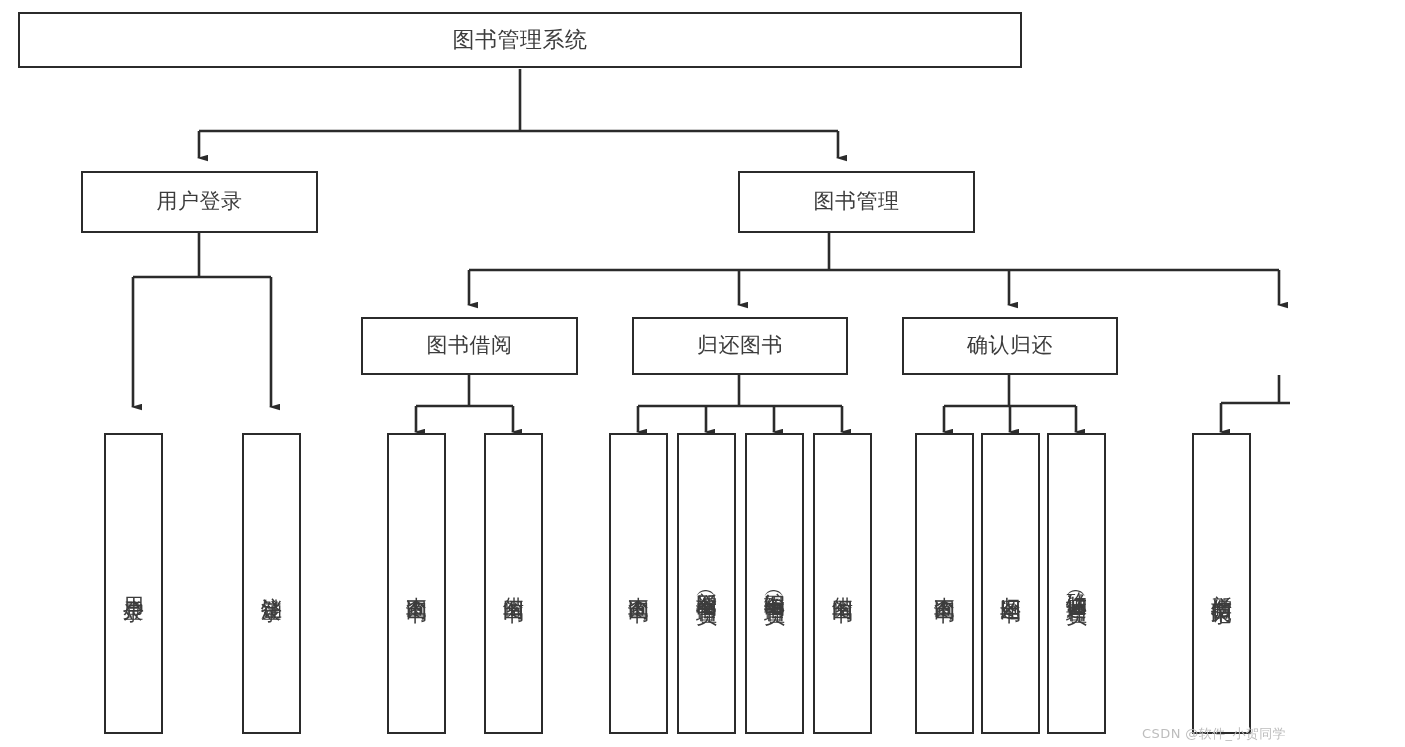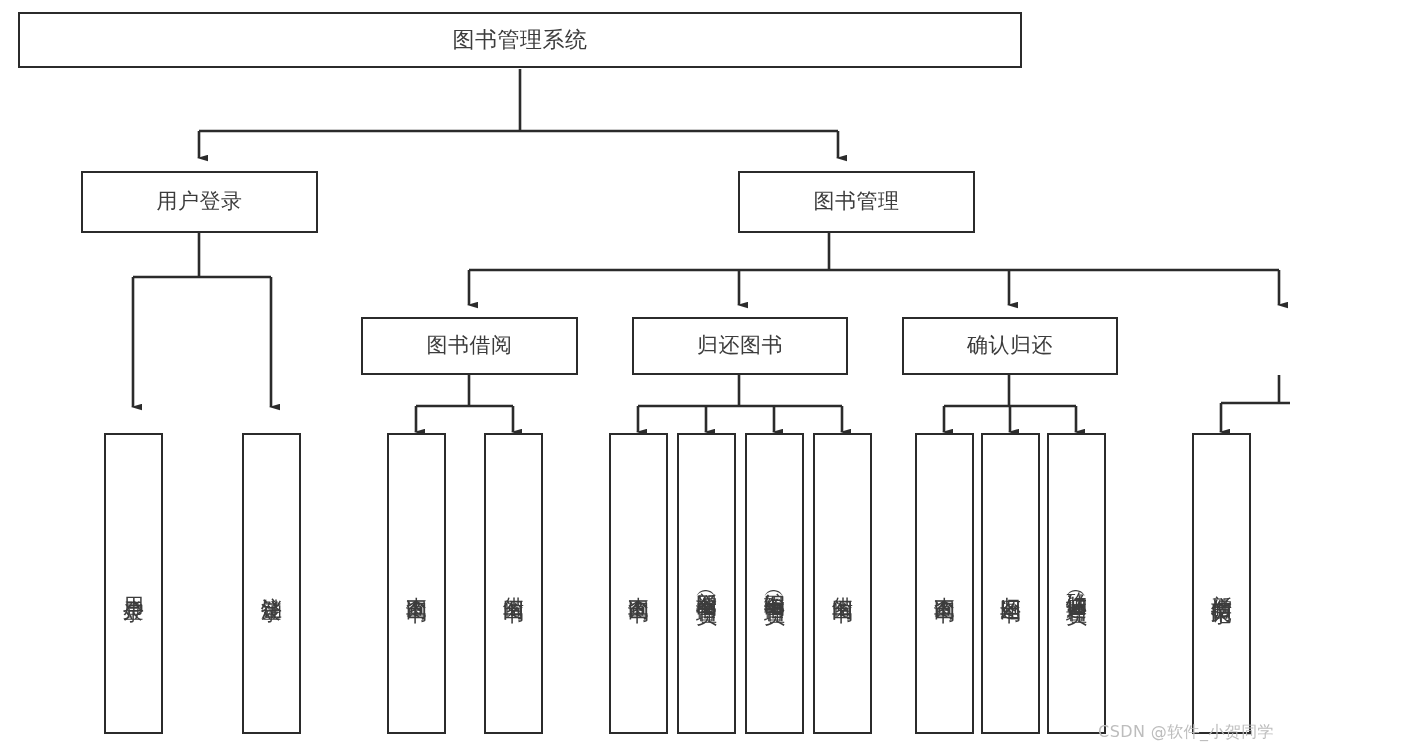--- a/index.html
+++ b/index.html
@@ -60,23 +60,23 @@
     writing-mode: vertical-rl;
     text-orientation: upright;
     font-size: 21px;
     line-height: 1.05;
     letter-spacing: 2px;
     white-space: nowrap;
     max-height: 268px;
   }
   #watermark {
     position: absolute;
-    right: 16px;
+    right: 4px;
     bottom: 4px;
-    font-size: 16px;
+    font-size: 13px;
     color: #bdbdbd;
     letter-spacing: 0.4px;
     white-space: nowrap;
     pointer-events: none;
   }
 </style>
 </head>
 <body>
 
 <div id="diagram-root">

